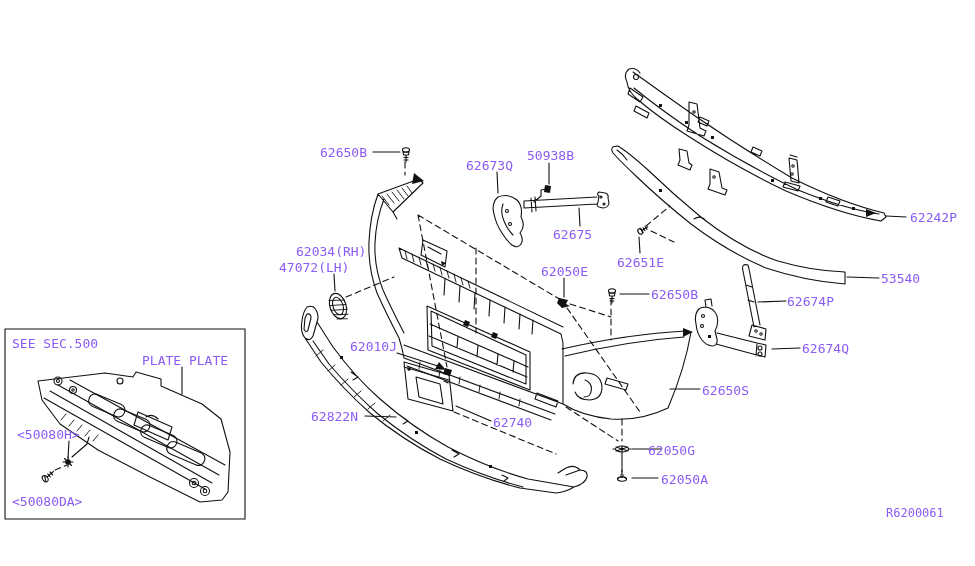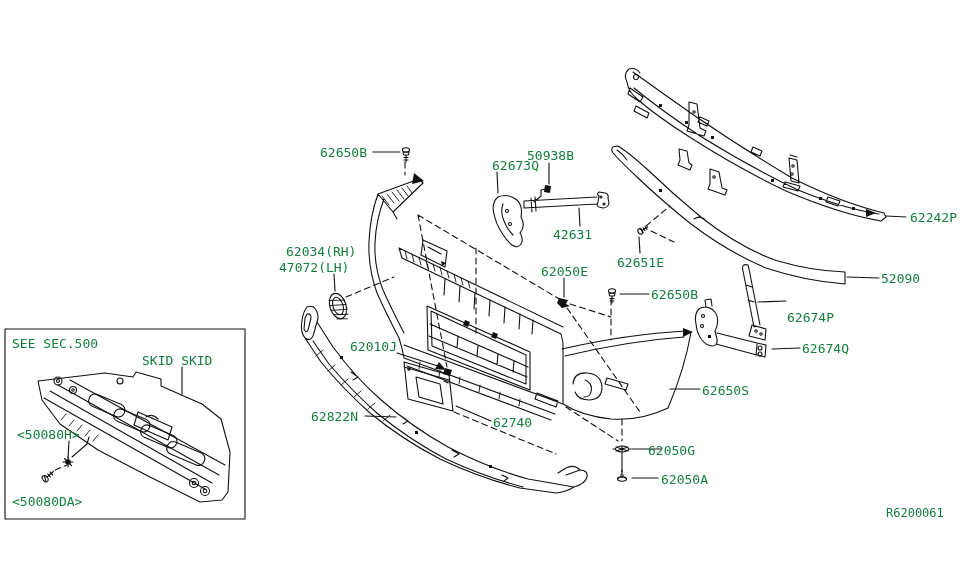--- a/index.html
+++ b/index.html
@@ -1,19 +1,19 @@
 <!DOCTYPE html>
 <html><head>
 <meta charset="utf-8">
 <style>
   html,body{margin:0;padding:0;background:#fff;}
   #stage{position:relative;width:975px;height:566px;background:#ffffff;overflow:hidden;
          font-family:"DejaVu Sans Mono",monospace;}
   #art{position:absolute;left:0;top:0;}
-  .lbl{position:absolute;font:13px "DejaVu Sans Mono",monospace;color:#15803d;
+  .lbl{position:absolute;font:13px "DejaVu Sans Mono",monospace;color:#8b5cf6;
        white-space:pre;line-height:13px;letter-spacing:0;}
   .ref{font-size:12px;line-height:16px;}
   svg path,svg circle,svg ellipse,svg rect,svg line{vector-effect:non-scaling-stroke;}
 </style>
 </head>
 <body>
 
 <div id="stage">
 
   <svg id="art" width="975" height="566" viewBox="0 0 975 566" fill="none" stroke="#111" stroke-width="1.1" stroke-linecap="round" stroke-linejoin="round">
@@ -204,38 +204,38 @@
         <circle cx="73" cy="390" r="1.2"></circle>
       <circle cx="120" cy="381" r="3"></circle>
       <circle cx="194" cy="483" r="4.5"></circle>
         <circle cx="194" cy="483" r="1.8"></circle>
       <circle cx="205" cy="491" r="4.5"></circle>
         <circle cx="205" cy="491" r="1.8"></circle>
     </g>
   </svg>
 
   <div class="lbl" style="left:320px;top:146px">62650B</div>
-  <div class="lbl" style="left:492px;top:159px">62673Q</div>
+  <div class="lbl" style="left:466px;top:159px">62673Q</div>
   <div class="lbl" style="left:527px;top:149px">50938B</div>
-  <div class="lbl" style="left:553px;top:228px">42631</div>
+  <div class="lbl" style="left:553px;top:228px">62675</div>
   <div class="lbl" style="left:910px;top:211px">62242P</div>
-  <div class="lbl" style="left:286px;top:245px">62034(RH)</div>
+  <div class="lbl" style="left:296px;top:245px">62034(RH)</div>
   <div class="lbl" style="left:279px;top:261px">47072(LH)</div>
   <div class="lbl" style="left:541px;top:265px">62050E</div>
   <div class="lbl" style="left:617px;top:256px">62651E</div>
-  <div class="lbl" style="left:881px;top:272px">52090</div>
+  <div class="lbl" style="left:881px;top:272px">53540</div>
   <div class="lbl" style="left:651px;top:288px">62650B</div>
-  <div class="lbl" style="left:787px;top:311px">62674P</div>
+  <div class="lbl" style="left:787px;top:295px">62674P</div>
   <div class="lbl" style="left:802px;top:342px">62674Q</div>
   <div class="lbl" style="left:702px;top:384px">62650S</div>
   <div class="lbl" style="left:350px;top:340px">62010J</div>
   <div class="lbl" style="left:311px;top:410px">62822N</div>
   <div class="lbl" style="left:493px;top:416px">62740</div>
   <div class="lbl" style="left:648px;top:444px">62050G</div>
   <div class="lbl" style="left:661px;top:473px">62050A</div>
 
   <div class="lbl" style="left:12px;top:337px">SEE SEC.500</div>
-  <div class="lbl" style="left:142px;top:354px">SKID SKID</div>
+  <div class="lbl" style="left:142px;top:354px">PLATE PLATE</div>
   <div class="lbl" style="left:17px;top:428px">&lt;50080H&gt;</div>
   <div class="lbl" style="left:12px;top:495px">&lt;50080DA&gt;</div>
 
   <div class="lbl ref" style="left:886px;top:505px">R6200061</div>
 </div>
 
 </body></html>

